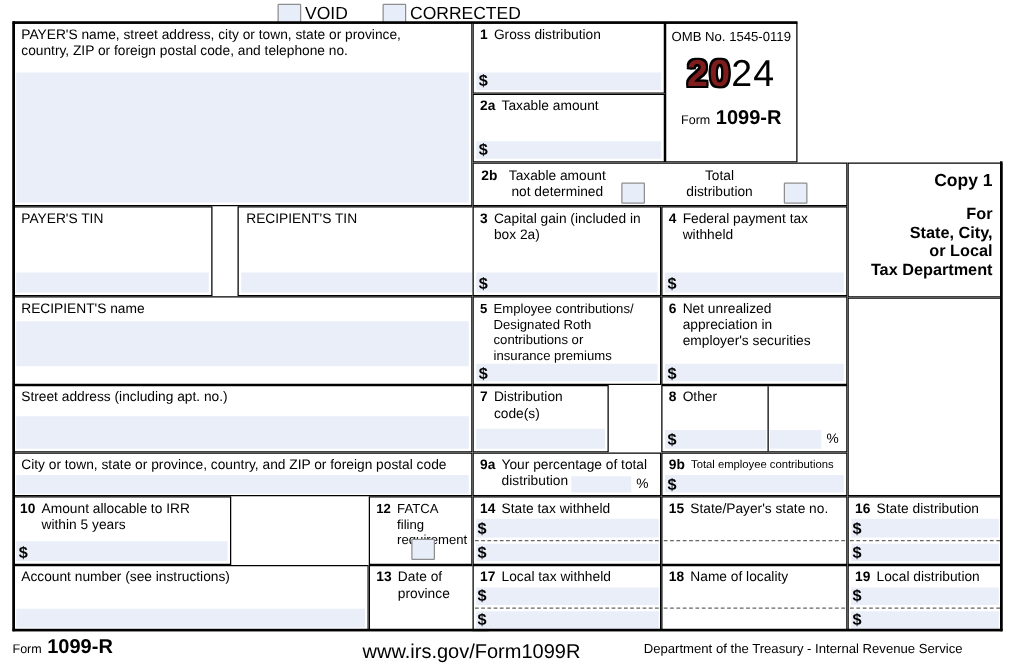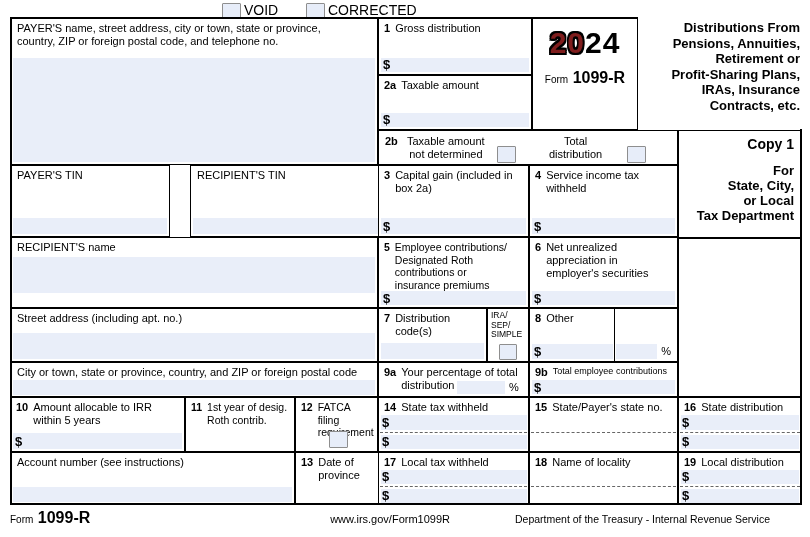--- a/index.html
+++ b/index.html
@@ -53,30 +53,25 @@
   <div class="cell" style="left:378px;top:75px;width:154px;height:55px">
     <div class="lbl">
         <span class="num">2a</span>
         <span class="pre">Taxable amount</span>
       </div>
     <div class="shade" style="left:2px;right:2px;bottom:2px;height:14px"></div>
     <span class="dollar" style="left:4px;bottom:3px">$</span>
   </div>
 
   <div class="cell" style="left:532px;top:18px;width:106px;height:112px;text-align:center">
-    <div style="margin-top:7px;font-size:30px;font-weight:700;letter-spacing:1px"><span class="yr-o">20</span><span style="font-weight:700">24</span></div>
+    <div style="font-size:10.5px;padding-top:5px">OMB No. 1545-0119</div>
+    <div style="margin-top:7px;font-size:30px;font-weight:700;letter-spacing:1px"><span class="yr-o">20</span><span style="font-weight:400">24</span></div>
     <div style="margin-top:9px"><span style="font-size:10px">Form</span> <span style="font-size:16px;font-weight:700">1099-R</span></div>
   </div>
 
-  <div class="nb pre rt" style="left:634px;top:20px;width:166px;font-size:13px;font-weight:700;line-height:15.5px">Distributions From
-Pensions, Annuities,
-Retirement or
-Profit-Sharing Plans,
-IRAs, Insurance
-Contracts, etc.</div>
 
   <div class="cell" style="left:378px;top:130px;width:300px;height:35px">
     <span class="num nb" style="left:6px;top:4px;font-size:11px">2b</span>
     <div class="nb pre" style="left:28px;top:4px;font-size:11px;line-height:13px">Taxable amount
 not determined</div>
     <div class="cbx" style="left:118px;top:15px"></div>
     <div class="nb pre" style="left:170px;top:4px;font-size:11px;line-height:13px">Total
 distribution</div>
     <div class="cbx" style="left:248px;top:15px"></div>
   </div>
@@ -104,21 +99,21 @@
         <span class="num">3</span>
         <span class="pre">Capital gain (included in
 box 2a)</span>
       </div>
     <div class="shade" style="left:2px;right:2px;bottom:2px;height:16px"></div>
     <span class="dollar" style="left:4px;bottom:3px">$</span>
   </div>
   <div class="cell" style="left:529px;top:165px;width:149px;height:72px">
     <div class="lbl">
         <span class="num">4</span>
-        <span class="pre">Service income tax
+        <span class="pre">Federal payment tax
 withheld</span>
       </div>
     <div class="shade" style="left:2px;right:2px;bottom:2px;height:16px"></div>
     <span class="dollar" style="left:4px;bottom:3px">$</span>
   </div>
 
   <div class="cell" style="left:10px;top:237px;width:368px;height:71px">
     <div class="lbl0">RECIPIENT'S name</div>
     <div class="shade" style="left:2px;right:2px;top:19px;height:36px"></div>
   </div>
@@ -151,26 +146,20 @@
   </div>
 
   <div class="cell" style="left:378px;top:308px;width:109px;height:54px">
     <div class="lbl">
         <span class="num">7</span>
         <span class="pre">Distribution
 code(s)</span>
       </div>
     <div class="shade" style="left:2px;right:2px;bottom:2px;height:16px"></div>
   </div>
-  <div class="cell" style="left:487px;top:308px;width:42px;height:54px">
-    <div class="pre" style="font-size:8.5px;line-height:9.5px;padding:2px 0 0 3px">IRA/
-SEP/
-SIMPLE</div>
-    <div class="cbx" style="left:11px;top:35px;width:16px;height:14px"></div>
-  </div>
   <div class="cell" style="left:529px;top:308px;width:149px;height:54px">
     <div class="lbl">
         <span class="num">8</span>
         <span>Other</span>
       </div>
     <div class="nb" style="left:84px;top:0;bottom:0;border-left:1px solid #000"></div>
     <div class="shade" style="left:2px;width:81px;bottom:2px;height:15px"></div>
     <span class="dollar" style="left:4px;bottom:3px">$</span>
     <div class="shade" style="left:86px;right:20px;bottom:2px;height:15px"></div>
     <span class="pct" style="right:6px;bottom:4px">%</span>
@@ -200,27 +189,20 @@
   </div>
 
   <div class="cell" style="left:10px;top:397px;width:175px;height:55px">
     <div class="lbl">
         <span class="num">10</span>
         <span class="pre">Amount allocable to IRR
 within 5 years</span>
       </div>
     <div class="shade" style="left:2px;right:2px;bottom:2px;height:16px"></div>
     <span class="dollar" style="left:4px;bottom:3px">$</span>
-  </div>
-  <div class="cell" style="left:185px;top:397px;width:110px;height:55px">
-    <div class="lbl s10">
-        <span class="num">11</span>
-        <span class="pre">1st year of desig.
-Roth contrib.</span>
-      </div>
   </div>
   <div class="cell" style="left:295px;top:397px;width:83px;height:55px">
     <div class="lbl s10">
         <span class="num">12</span>
         <span class="pre">FATCA filing
 requirement</span>
       </div>
     <div class="cbx" style="left:33px;top:33px"></div>
   </div>
 
@@ -299,16 +281,16 @@
     <div class="shade" style="left:2px;right:2px;top:36px;height:14px"></div>
     <span class="dollar" style="left:3px;top:36px">$</span>
   </div>
 
   <div class="frame" style="left:10px;top:17px;width:628px;height:2px"></div>
   <div class="frame" style="left:10px;top:17px;width:2px;height:488px"></div>
   <div class="frame" style="left:10px;top:503px;width:792px;height:2px"></div>
   <div class="frame" style="left:800px;top:129px;width:2px;height:376px"></div>
 
   <div class="nb" style="left:10px;top:509px"><span style="font-size:10px">Form</span> <span style="font-size:16px;font-weight:700">1099-R</span></div>
-  <div class="nb" style="left:290px;top:513px;width:160px;text-align:right;font-size:11px">www.irs.gov/Form1099R</div>
+  <div class="nb" style="left:290px;top:513px;width:160px;text-align:right;font-size:16px">www.irs.gov/Form1099R</div>
   <div class="nb rt" style="left:488px;top:513px;width:282px;font-size:10.5px">Department of the Treasury - Internal Revenue Service</div>
 
 </div>
 
 </body></html>

